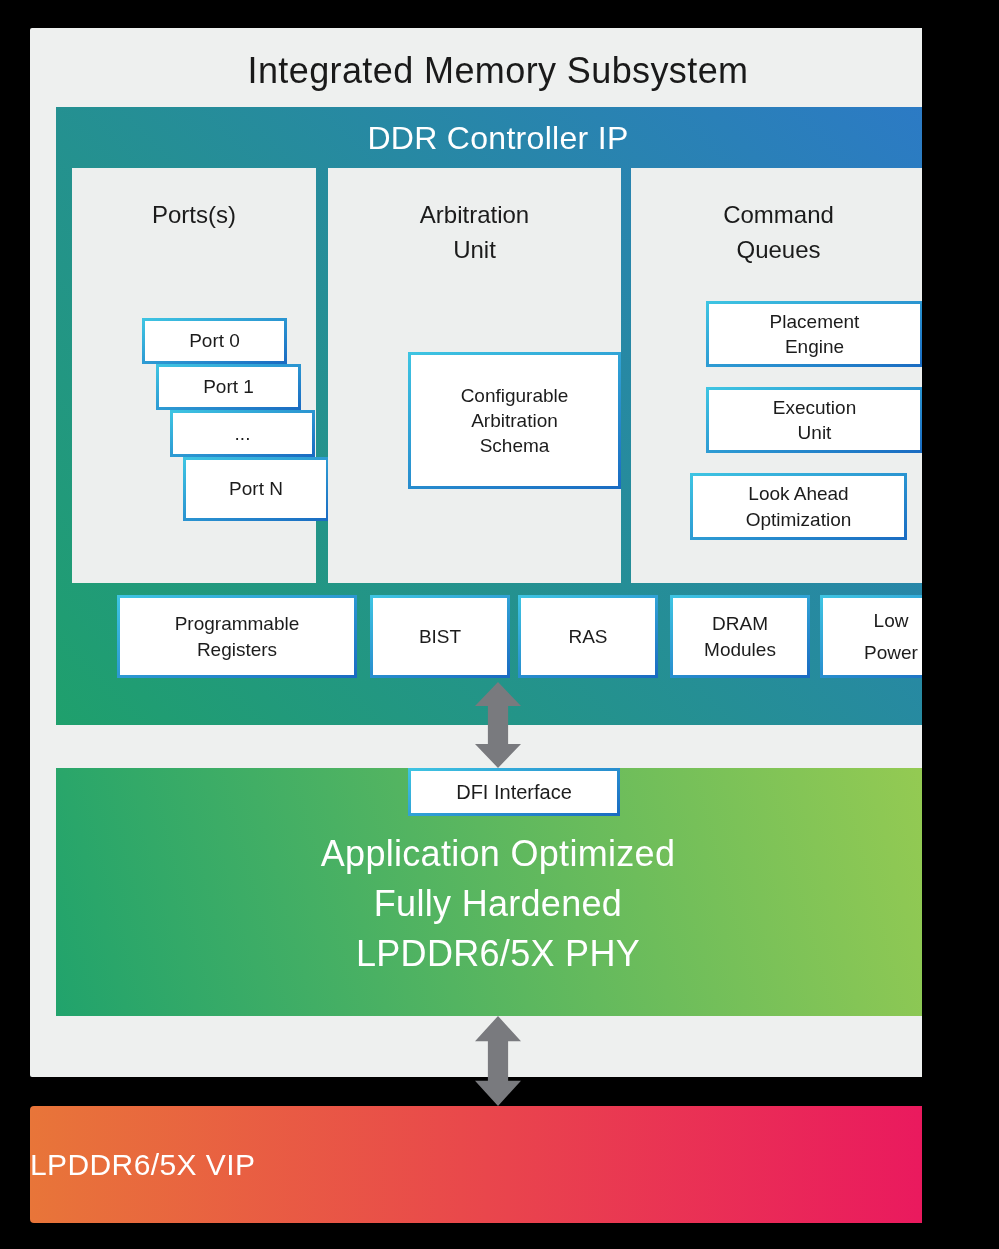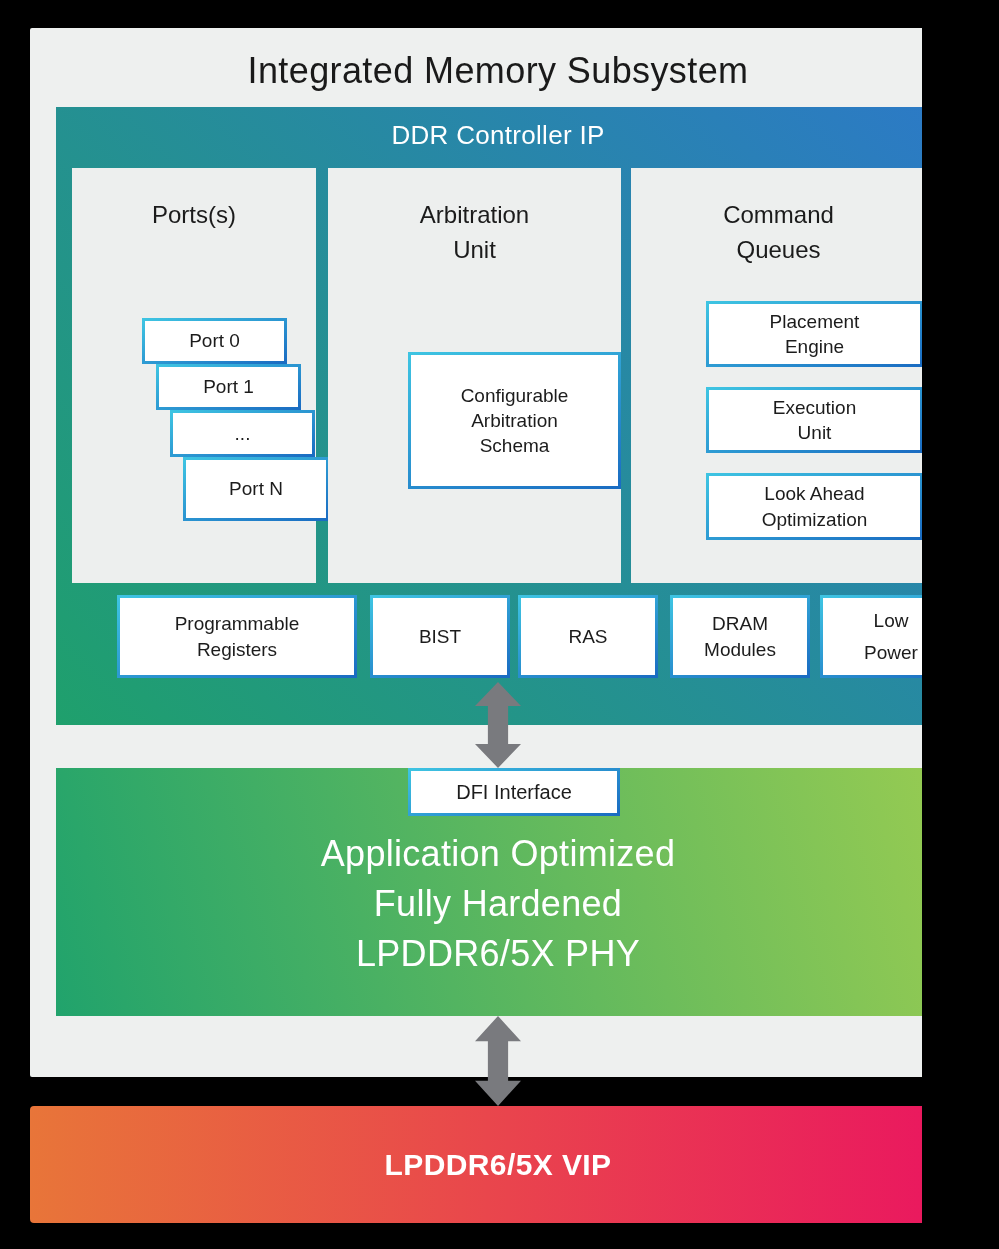--- a/index.html
+++ b/index.html
@@ -14,21 +14,21 @@
   .main-title{
     position:absolute;left:0;top:22px;width:100%;text-align:center;
     font-size:36px;font-weight:500;color:#1a1a1a;letter-spacing:.4px;
   }
   .ddr-box{
     position:absolute;left:26px;top:79px;width:884px;height:618px;
     background:linear-gradient(45deg,#1FA06C 0%,#2C7AC6 100%);
   }
   .ddr-title{
     position:absolute;left:0;top:13px;width:100%;text-align:center;
-    font-size:26px;font-weight:500;color:#ffffff;letter-spacing:.3px;
+    font-size:32px;font-weight:500;color:#ffffff;letter-spacing:.3px;
   }
   .col{position:absolute;top:61px;height:415px;background:#EDEFEE;}
   .col1{left:16px;width:244px;}
   .col2{left:272px;width:293px;}
   .col3{left:575px;width:295px;}
   .col-title{
     position:absolute;top:30px;left:0;width:100%;text-align:center;
     font-size:24px;font-weight:500;color:#1b1b1b;line-height:1.45;
   }
   .wbox{
@@ -40,21 +40,21 @@
     box-sizing:border-box;font-weight:500;margin-left:40px;
   }
   .bline{display:block;}
   .port0{left:30px;top:150px;width:145px;height:46px;}
   .port1{left:44px;top:196px;width:145px;height:46px;}
   .port2{left:58px;top:242px;width:145px;height:47px;}
   .port3{left:71px;top:289px;width:146px;height:64px;}
   .arb-box{left:40px;top:184px;width:213px;height:137px;}
   .cq0{left:35px;top:133px;width:217px;height:66px;}
   .cq1{left:35px;top:219px;width:217px;height:66px;}
-  .cq2{left:35px;top:305px;width:217px;height:67px;}
+  .cq2{left:19px;top:305px;width:217px;height:67px;}
   .brow{top:488px;height:83px;}
   .b0{left:21px;width:240px;}
   .b1{left:274px;width:140px;}
   .b2{left:422px;width:140px;}
   .b3{left:574px;width:140px;}
   .b4{left:724px;width:142px;gap:6px;}
   .phy-box{
     position:absolute;left:26px;top:740px;width:884px;height:248px;
     background:linear-gradient(75deg,#21A36C 0%,#96CB52 100%);
     display:flex;flex-direction:column;align-items:center;justify-content:center;
@@ -71,22 +71,22 @@
   }
   .arrow{
     position:absolute;width:46px;background:#797A7E;z-index:5;
     clip-path:polygon(50% 0, 100% 28%, 72% 28%, 72% 72%, 100% 72%, 50% 100%, 0 72%, 28% 72%, 28% 28%, 0 28%);
   }
   .arrow1{left:475px;top:682px;height:86px;}
   .arrow2{left:475px;top:1016px;height:90px;}
   .vip-bar{
     position:absolute;left:30px;top:1106px;width:936px;height:117px;
     background:linear-gradient(90deg,#E87539 0%,#EA1560 100%);
-    border-radius:4px;display:flex;align-items:center;justify-content:center;
-    color:#ffffff;font-size:30px;font-weight:700;letter-spacing:.4px;
+    border-radius:4px;display:flex;align-items:center;justify-content:flex-start;
+    color:#ffffff;font-size:30px;font-weight:400;letter-spacing:.4px;
   }
 </style>
 </head>
 <body>
 
 <div id="page">
   <div class="container">
 
     <div class="main-title">Integrated Memory Subsystem</div>
 

